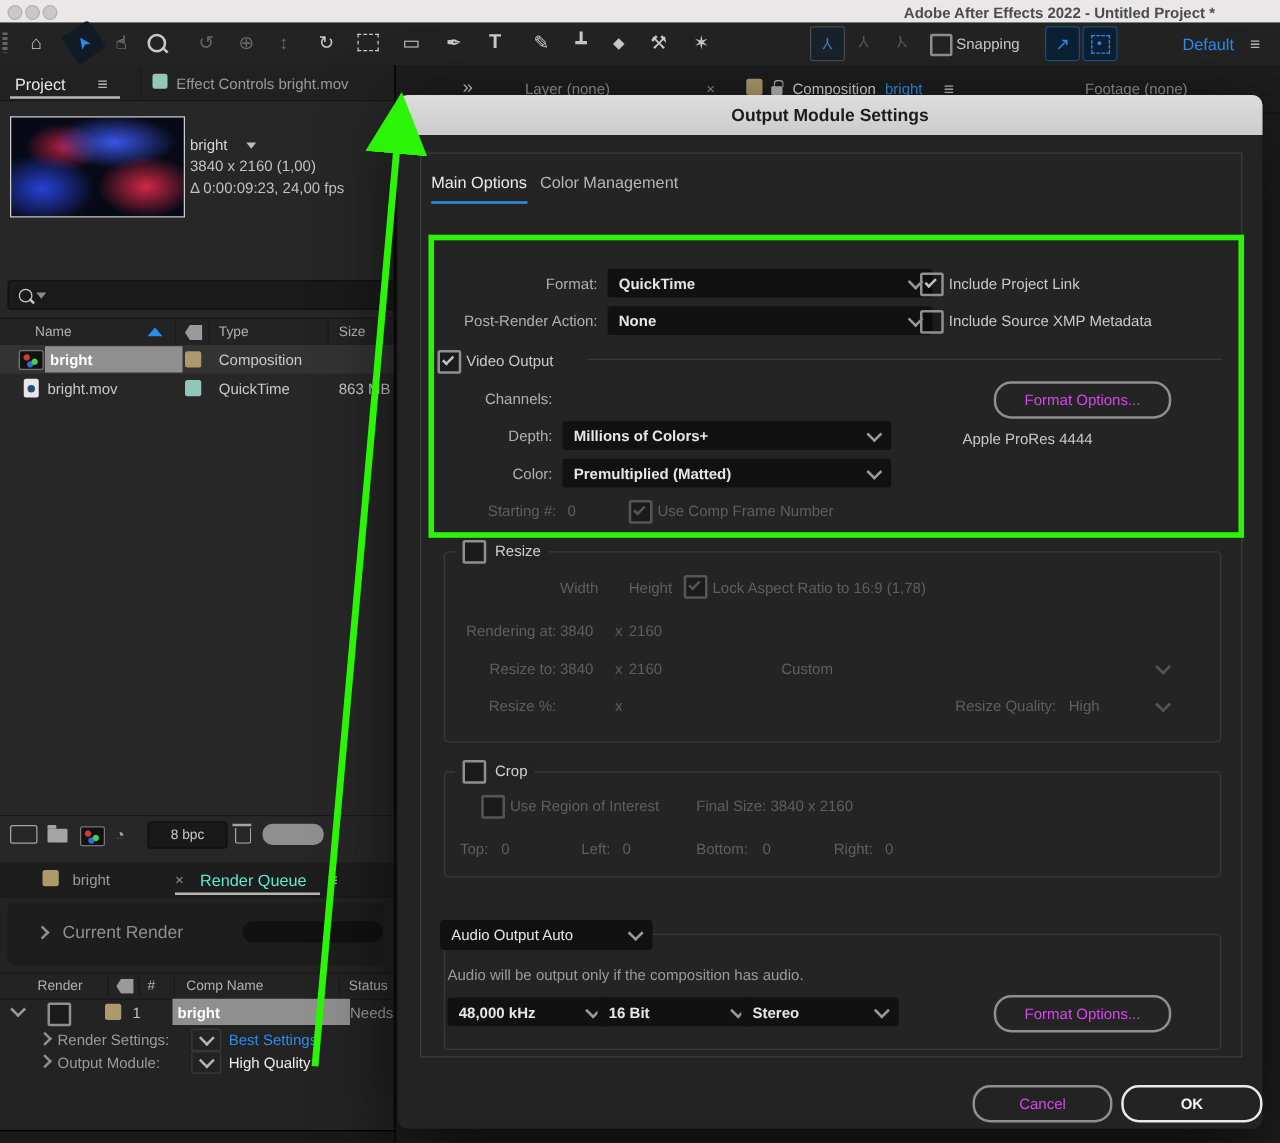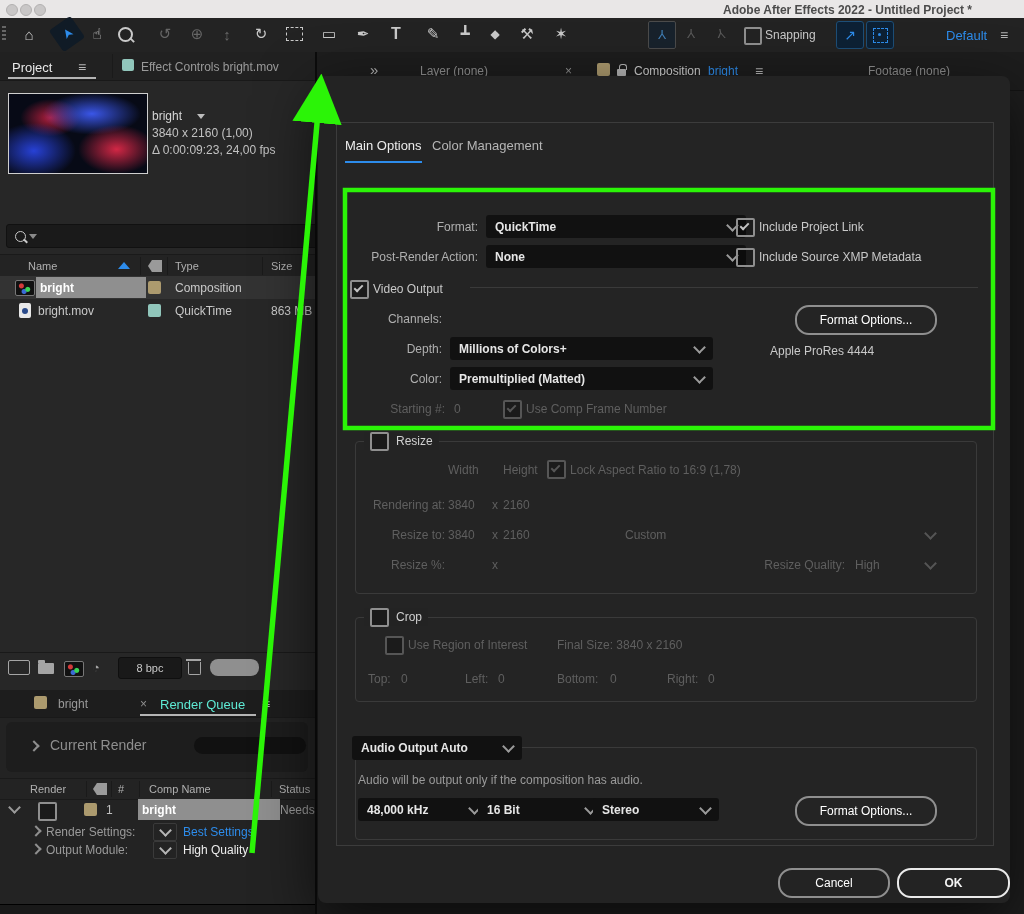--- a/index.html
+++ b/index.html
@@ -91,21 +91,21 @@
   .lock{position:absolute;width:9px;height:7px;background:#b5b5b5;border-radius:1px}
   .lock::before{content:"";position:absolute;left:1.5px;top:-5px;width:6px;height:5px;border:1.5px solid #b5b5b5;border-bottom:none;border-radius:3px 3px 0 0}
 
   
   .dlg{position:absolute;left:318px;top:76px;width:692px;height:827px;background:#232323;border-radius:8px;box-shadow:0 18px 60px rgba(0,0,0,.65);z-index:10}
   .dlg-title{position:absolute;left:0;top:0;width:100%;height:32px;background:linear-gradient(#dddddd,#cccccc);border-radius:8px 8px 0 0;display:flex;align-items:center;justify-content:center;font-size:14px;font-weight:bold;color:#1c1c1c}
   .dlg-inner{position:absolute;left:18px;top:46px;width:656px;height:722px;border:1px solid #3c3c3c;background:#242424}
   .dtab{position:absolute;font-size:13px;white-space:nowrap}
   .dd{position:absolute;background:#111;border-radius:3px;display:flex;align-items:center;padding:0 9px;font-size:12px;font-weight:bold;color:#e6e6e6}
   .dd .chev{margin-left:auto}
-  .pillbtn{position:absolute;border:2px solid #8f8f8f;border-radius:14px;color:#ffffff;font-size:12px;display:flex;align-items:center;justify-content:center;cursor:default;background:transparent}
+  .pillbtn{position:absolute;border:2px solid #8f8f8f;border-radius:14px;color:#d946ef;font-size:12px;display:flex;align-items:center;justify-content:center;cursor:default;background:transparent}
   .pillbtn.primary{border-color:#eaeaea;color:#f4f4f4;font-weight:bold}
   .fset{position:absolute;border:1px solid #3a3a3a;border-radius:4px}
   .leg{position:absolute;background:#232323;padding:0 6px;display:flex;align-items:center;gap:7px;height:18px}
   .hline{position:absolute;height:1px;background:#3a3a3a}
 
   .overlay{position:absolute;left:0;top:0;z-index:50;pointer-events:none}
 </style>
 </head>
 <body>
 
@@ -272,20 +272,21 @@
     <span class="t b" style="left:46px;top:4px;color:#9a9a9a">Output Module:</span>
     <span class="ddbox-sm" style="left:153px;top:1px">
         <span class="chev" style="border-color:#b5b5b5"></span>
       </span>
     <span class="t b white" style="left:183px;top:4px">High Quality</span>
   </div>
   <div class="abs" style="left:0;top:214px;width:315px;height:10px;background:#191919;border-top:1px solid #000"></div>
 </div>
 
 <div class="dlg">
+  <div class="dlg-title">Output Module Settings</div>
   <div class="dlg-inner"></div>
 
   <span class="dtab b" style="left:27px;top:62px;color:#ececec;padding-bottom:8px;border-bottom:2px solid #2d8ceb">Main Options</span>
   <span class="dtab" style="left:114px;top:62px;color:#b5b5b5">Color Management</span>
 
   <span class="t lbl rt" style="left:35px;top:145px;width:125px">Format:</span>
   <div class="dd" style="left:168px;top:139px;width:242px;height:23px">
     <span>QuickTime</span>
       <span class="chev"></span>
   </div>
@@ -364,21 +365,21 @@
   <span class="t dim" style="left:50px;top:597px">Top:</span>
   <span class="t dim" style="left:83px;top:597px">0</span>
   <span class="t dim" style="left:147px;top:597px">Left:</span>
   <span class="t dim" style="left:180px;top:597px">0</span>
   <span class="t dim" style="left:239px;top:597px">Bottom:</span>
   <span class="t dim" style="left:292px;top:597px">0</span>
   <span class="t dim" style="left:349px;top:597px">Right:</span>
   <span class="t dim" style="left:390px;top:597px">0</span>
 
   <div class="fset" style="left:37px;top:671px;width:620px;height:91px"></div>
-  <div class="dd" style="left:34px;top:660px;width:152px;height:24px;font-weight:bold">
+  <div class="dd" style="left:34px;top:660px;width:152px;height:24px;font-weight:normal">
     <span>Audio Output Auto</span>
       <span class="chev"></span>
   </div>
   <span class="t" style="left:40px;top:698px;color:#9a9a9a">Audio will be output only if the composition has audio.</span>
   <div class="dd" style="left:40px;top:722px;width:112px;height:23px">
     <span>48,000 kHz</span>
       <span class="chev"></span>
   </div>
   <div class="dd" style="left:160px;top:722px;width:108px;height:23px">
     <span>16 Bit</span>

